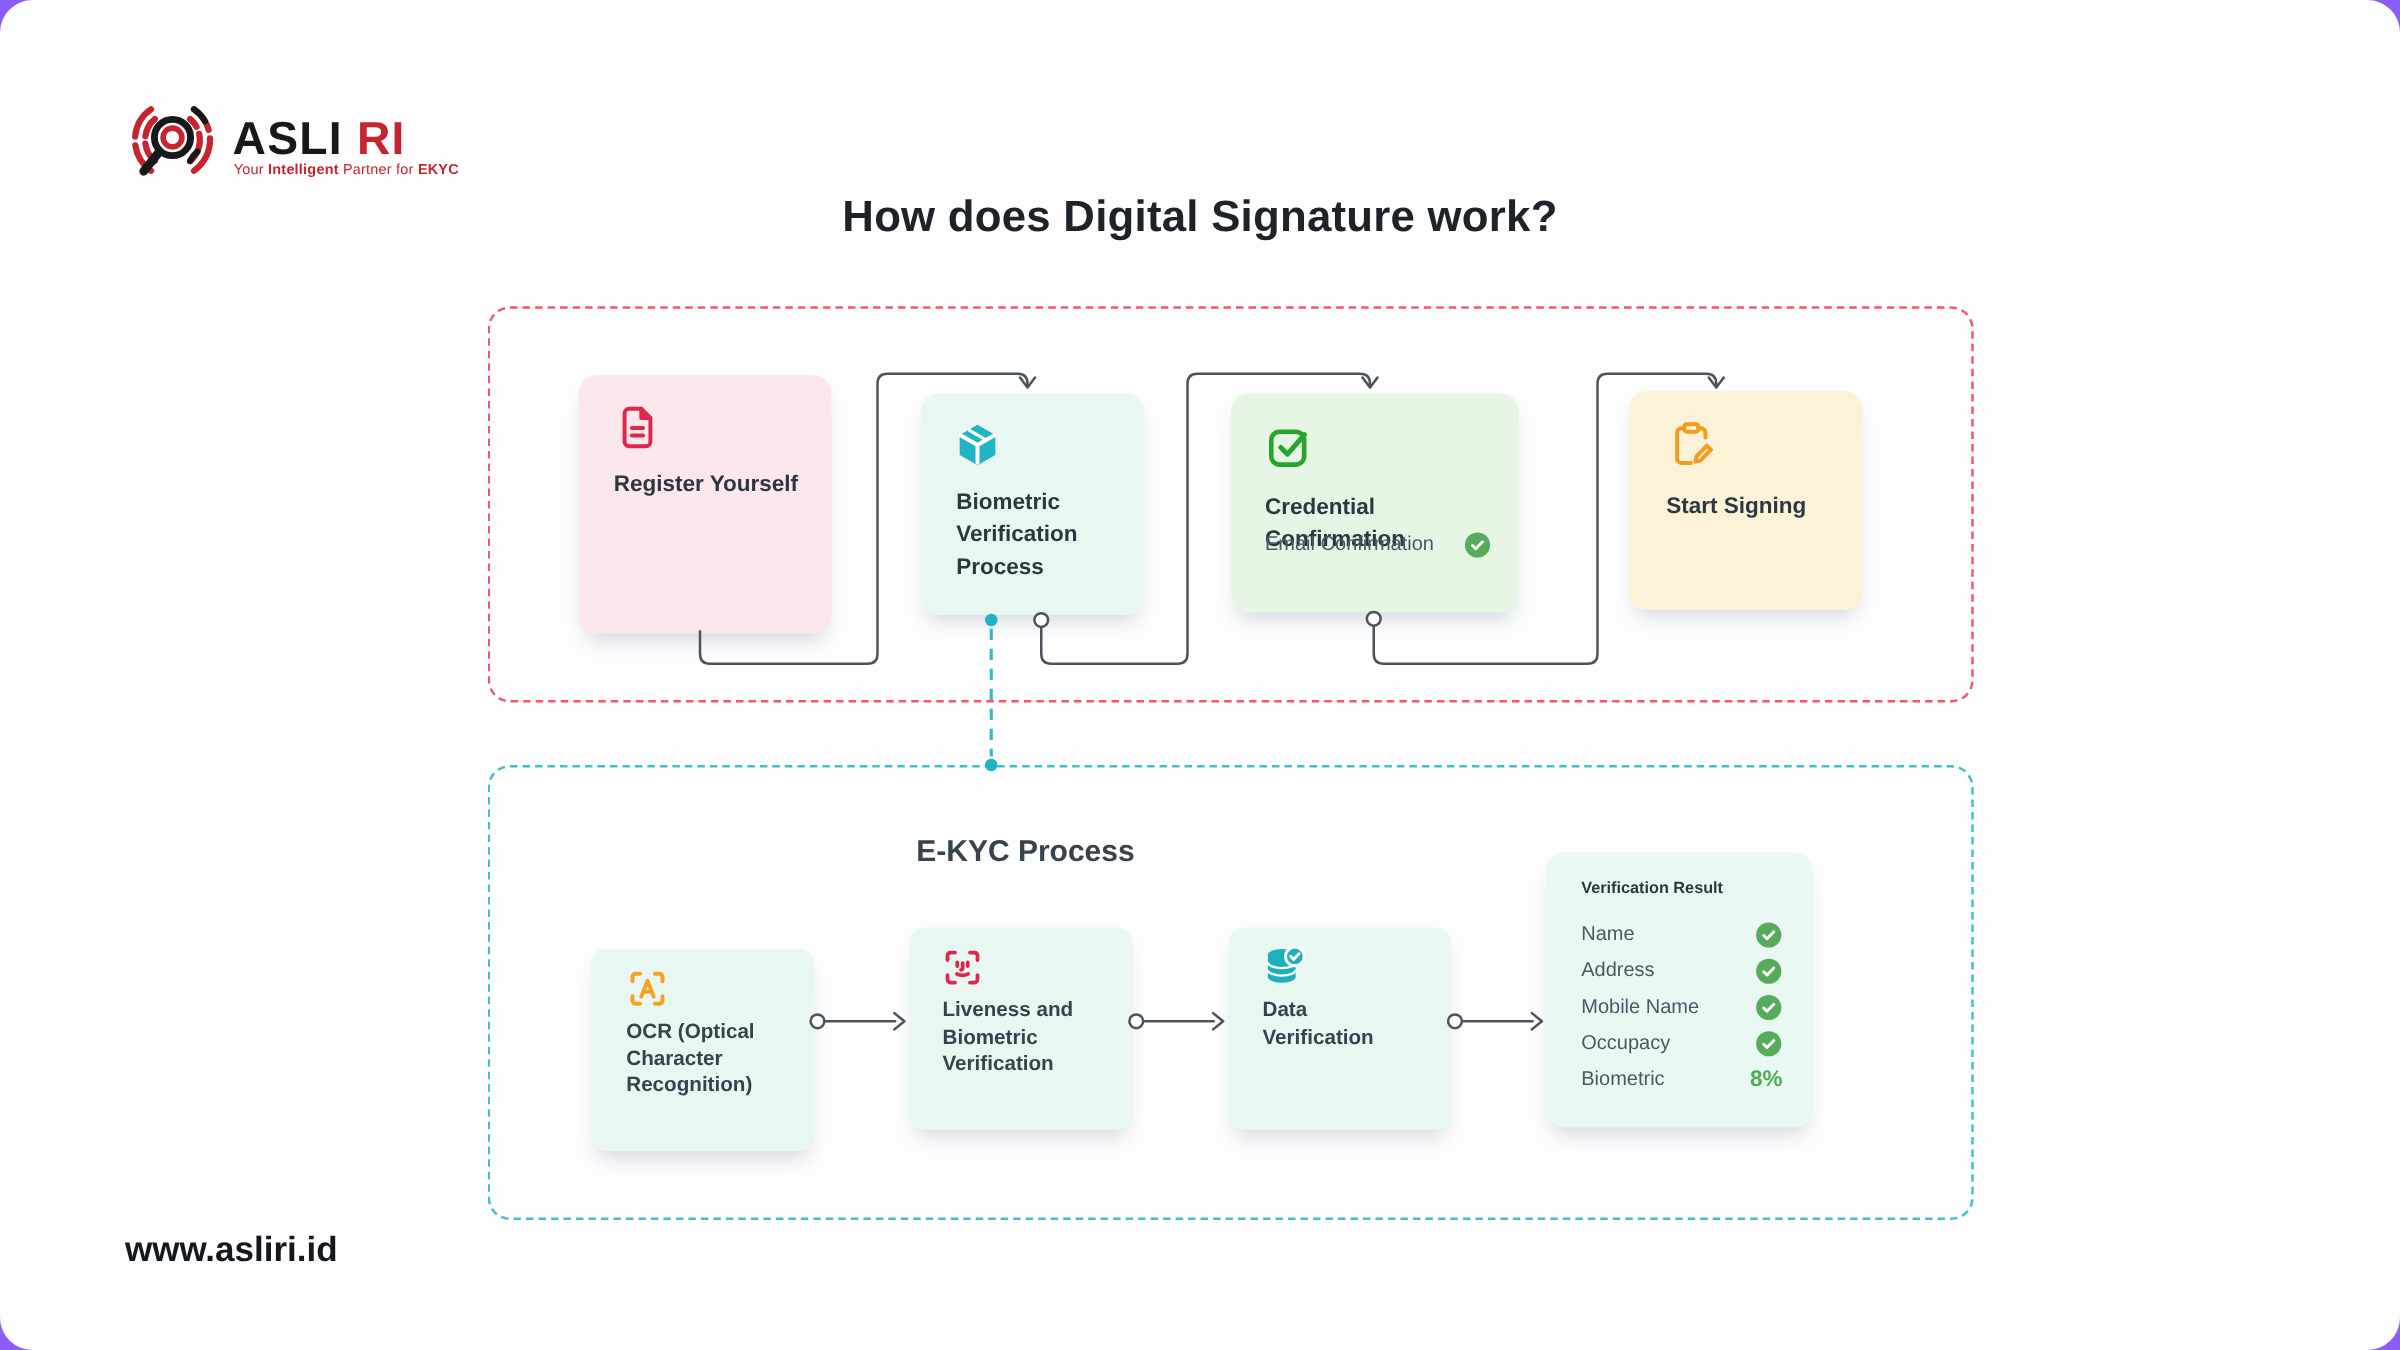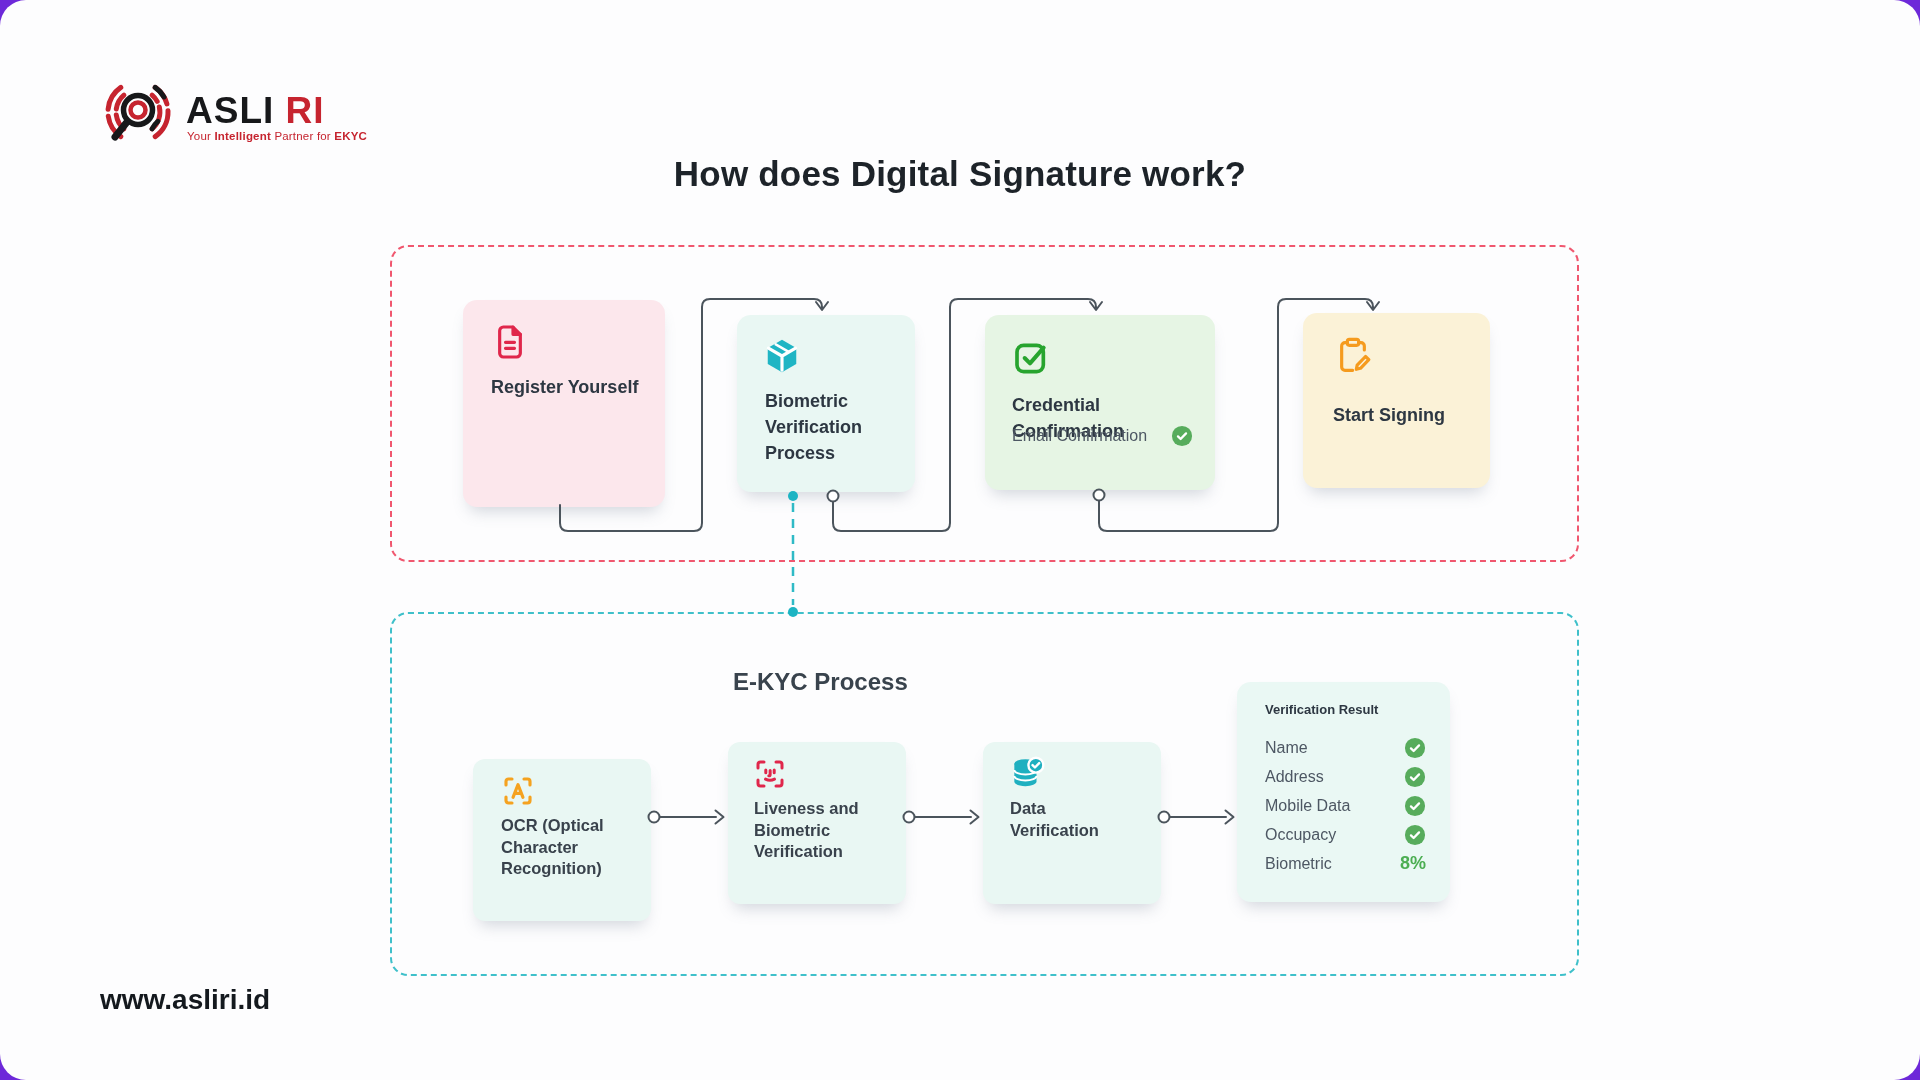--- a/index.html
+++ b/index.html
@@ -1,16 +1,16 @@
 <!DOCTYPE html>
 <html><head>
 <meta charset="utf-8">
 <style>
   html,body{margin:0;padding:0;background:#000;}
-  .stage{position:relative;width:1920px;height:1080px;background:#6d28d9;}
+  .stage{position:relative;width:1920px;height:1080px;background:#8b5cf6;}
   .page{
     position:absolute;inset:0;background:#fdfdfe;border-radius:26px;overflow:hidden;
     font-family:"Liberation Sans","DejaVu Sans",sans-serif;color:#2d3742;
   }
   
   .logo{position:absolute;left:98px;top:70px;width:300px;height:86px;}
   .logo-icon{position:absolute;left:0;top:0;}
   .logo-text{position:absolute;left:88px;top:20px;font-weight:800;font-size:37px;letter-spacing:1px;color:#17181a;white-space:nowrap;}
   .logo-text .ri{color:#c6242f;}
   .logo-tagline{position:absolute;left:89px;top:60px;font-size:11.5px;color:#c6242f;white-space:nowrap;letter-spacing:.2px;}
@@ -110,21 +110,21 @@
 
   <div class="card" style="left: 1303px; top: 313px; width: 187px; height: 175px; background-color: rgb(251, 242, 215);">
     <svg class="icon" style="left: 30px; top: 22px; color: rgb(245, 155, 30);" width="40" height="40" viewBox="0 0 24 24">
       <g fill="none" stroke="currentColor" stroke-width="1.9" stroke-linecap="round" stroke-linejoin="round">
         <path d="M8.6 4.6H7.2a2 2 0 0 0-2 2v12.6a2 2 0 0 0 2 2h4.6"></path>
         <path d="M15.4 4.6h1.4a2 2 0 0 1 2 2V9"></path>
         <rect x="8.6" y="2.6" width="6.8" height="3.6" rx="1.2"></rect>
         <path d="M14 20.6l.5-2.5 5-5.2 2 1.9-5 5.2z"></path>
       </g>
     </svg>
-    <div class="card-title" style="left:30px;top:89px;">Start Signing</div>
+    <div class="card-title" style="left:30px;top:78px;">Start Signing</div>
   </div>
 
   <div class="card" style="left: 473px; top: 759px; width: 178px; height: 162px; border-radius: 12px; background-color: rgb(233, 247, 243);">
     <svg class="icon" style="left: 27px; top: 14px; color: rgb(245, 162, 31);" width="36" height="36" viewBox="0 0 24 24">
       <g fill="none" stroke="currentColor" stroke-width="2.1" stroke-linecap="round" stroke-linejoin="round">
         <path d="M4 8V5.6A1.6 1.6 0 0 1 5.6 4H8"></path>
         <path d="M16 4h2.4A1.6 1.6 0 0 1 20 5.6V8"></path>
         <path d="M20 16v2.4a1.6 1.6 0 0 1-1.6 1.6H16"></path>
         <path d="M8 20H5.6A1.6 1.6 0 0 1 4 18.4V16"></path>
         <path d="M8.7 16.2L12 7.8l3.3 8.4M10 13.6h4"></path>
@@ -170,21 +170,21 @@
             </svg>
       </div>
       <div class="row">
         <span class="row-label">Address</span>
         <svg class="chk" width="22" height="22" viewBox="0 0 24 24" style="color: rgb(87, 172, 92);">
               <circle cx="12" cy="12" r="11" fill="currentColor"></circle>
               <path d="M7.6 12.4l2.9 2.9 5.9-6.2" fill="none" stroke="#fff" stroke-width="2.5" stroke-linecap="round" stroke-linejoin="round"></path>
             </svg>
       </div>
       <div class="row">
-        <span class="row-label">Mobile Data</span>
+        <span class="row-label">Mobile Name</span>
         <svg class="chk" width="22" height="22" viewBox="0 0 24 24" style="color: rgb(87, 172, 92);">
               <circle cx="12" cy="12" r="11" fill="currentColor"></circle>
               <path d="M7.6 12.4l2.9 2.9 5.9-6.2" fill="none" stroke="#fff" stroke-width="2.5" stroke-linecap="round" stroke-linejoin="round"></path>
             </svg>
       </div>
       <div class="row">
         <span class="row-label">Occupacy</span>
         <svg class="chk" width="22" height="22" viewBox="0 0 24 24" style="color: rgb(87, 172, 92);">
               <circle cx="12" cy="12" r="11" fill="currentColor"></circle>
               <path d="M7.6 12.4l2.9 2.9 5.9-6.2" fill="none" stroke="#fff" stroke-width="2.5" stroke-linecap="round" stroke-linejoin="round"></path>

